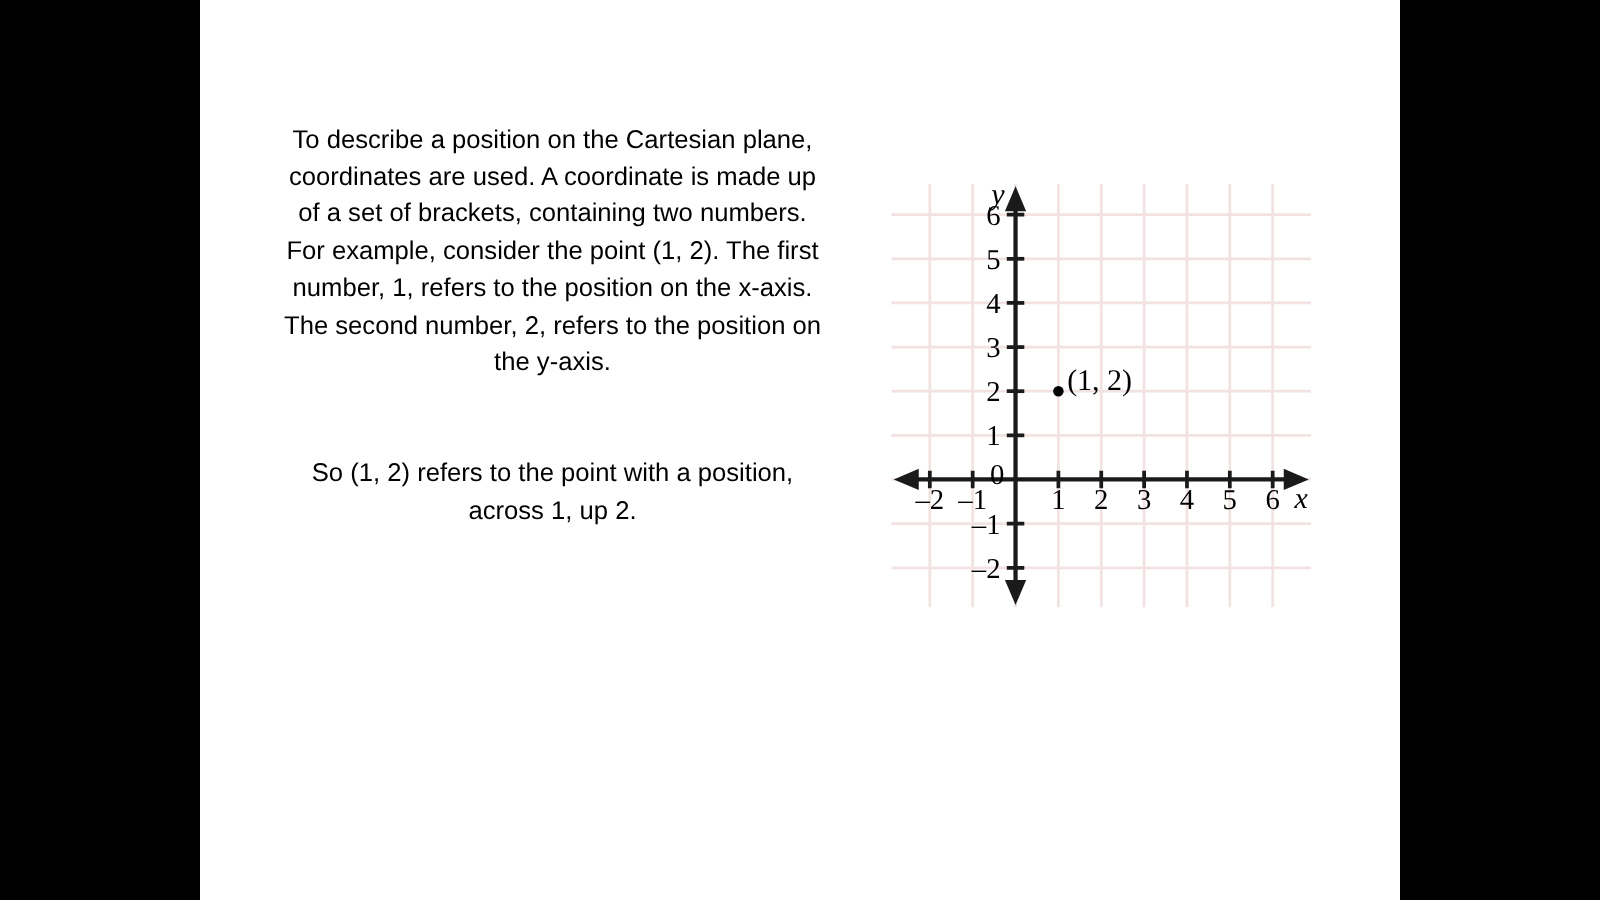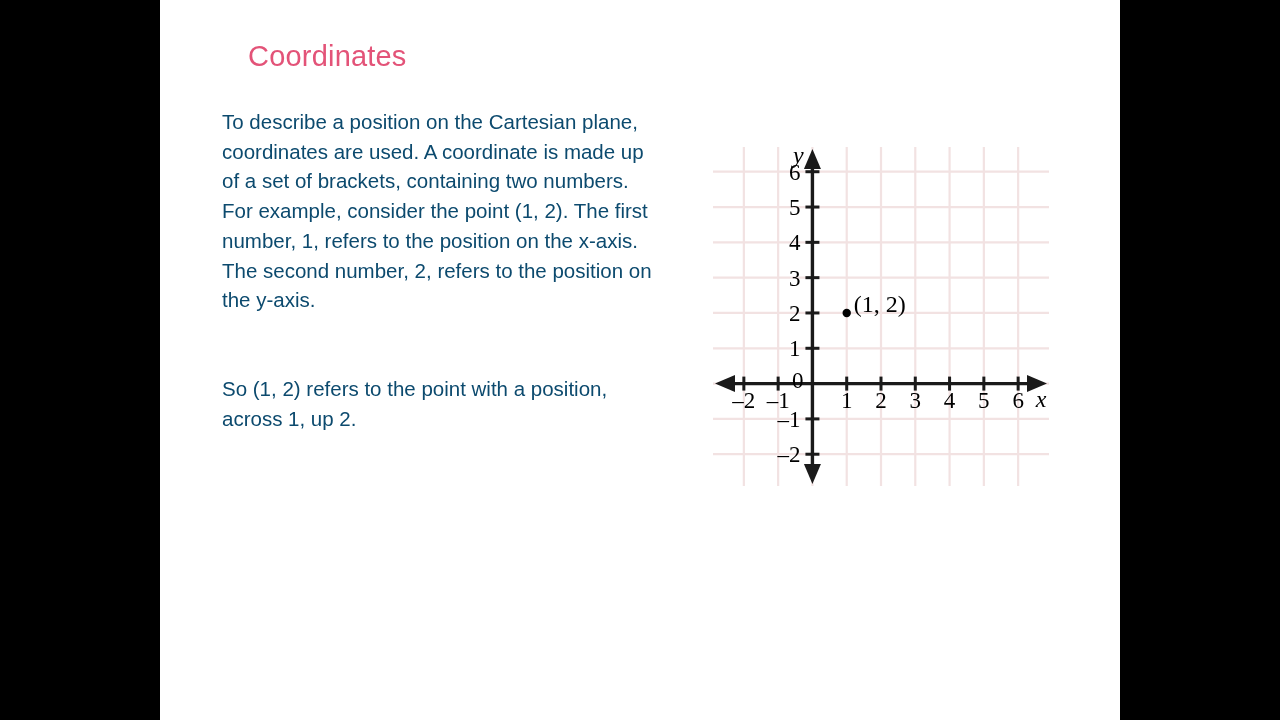--- a/index.html
+++ b/index.html
@@ -49,24 +49,24 @@
     font-weight: 400;
     color: #e35378;
     letter-spacing: 0.2px;
     white-space: nowrap;
   }
 
   
   #text-column {
     position: absolute;
     left: 62px;
-    top: 107px;
+    top: 97px;
     width: 440px;
-    text-align: left;
-    color: #0c4a6e;
+    text-align: center;
+    color: #000000;
     font-size: 20.5px;
     line-height: 29.7px;
   }
   .body-paragraph {
     margin: 0;
   }
   .paragraph-gap {
     height: 29.7px;
   }
 
@@ -85,21 +85,20 @@
 </head>
 <body>
 
 <div id="stage">
 
   <div class="letterbox-bar" id="bar-left"></div>
   <div class="letterbox-bar" id="bar-right"></div>
 
   <div id="slide">
 
-    <div id="slide-title">Coordinates</div>
 
     <div id="text-column">
       <p class="body-paragraph">To describe a position on the Cartesian plane, coordinates are used. A coordinate is made up of a set of brackets, containing two numbers. For example, consider the point (1, 2). The first number, 1, refers to the position on the x-axis. The second number, 2, refers to the position on the y-axis.</p>
       <div class="paragraph-gap"></div>
       <div class="paragraph-gap"></div>
       <p class="body-paragraph">So (1, 2) refers to the point with a position, across 1, up 2.</p>
     </div>
 
     <div id="graph">
       <svg width="336" height="339" viewBox="0 0 336 339">

